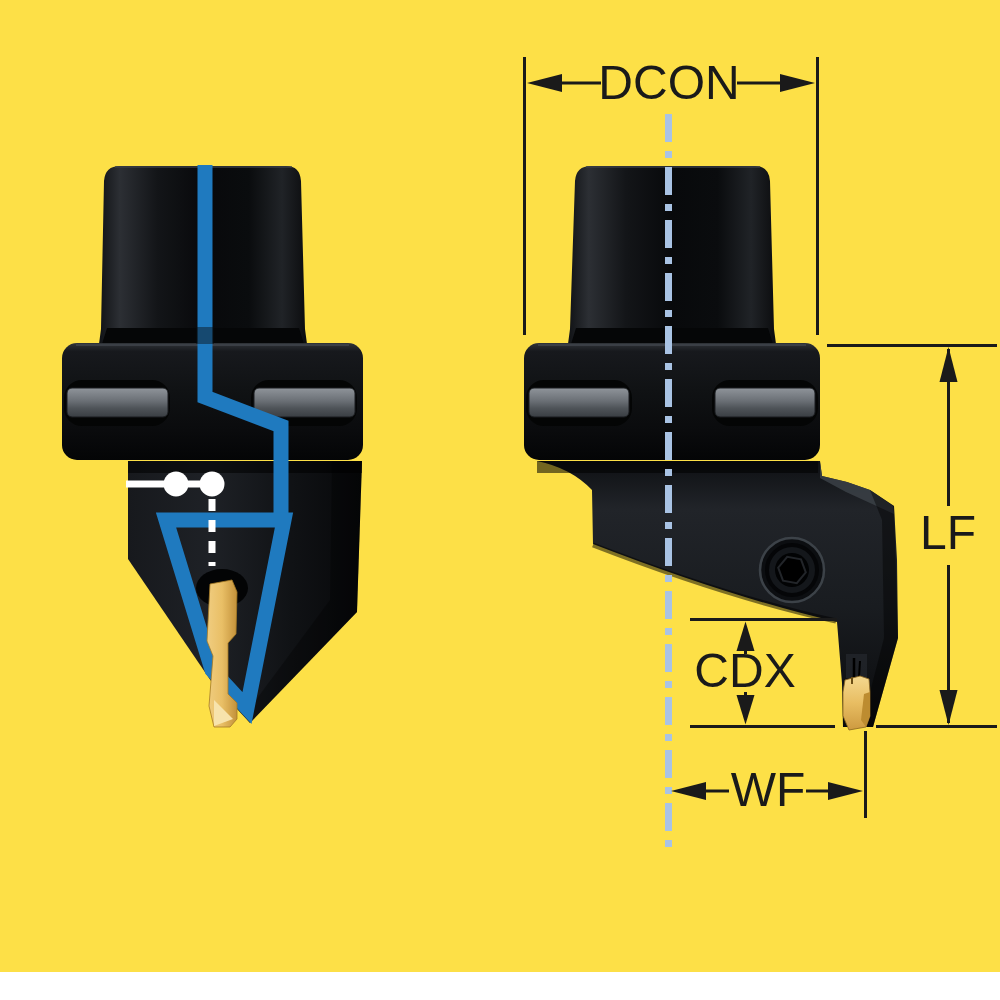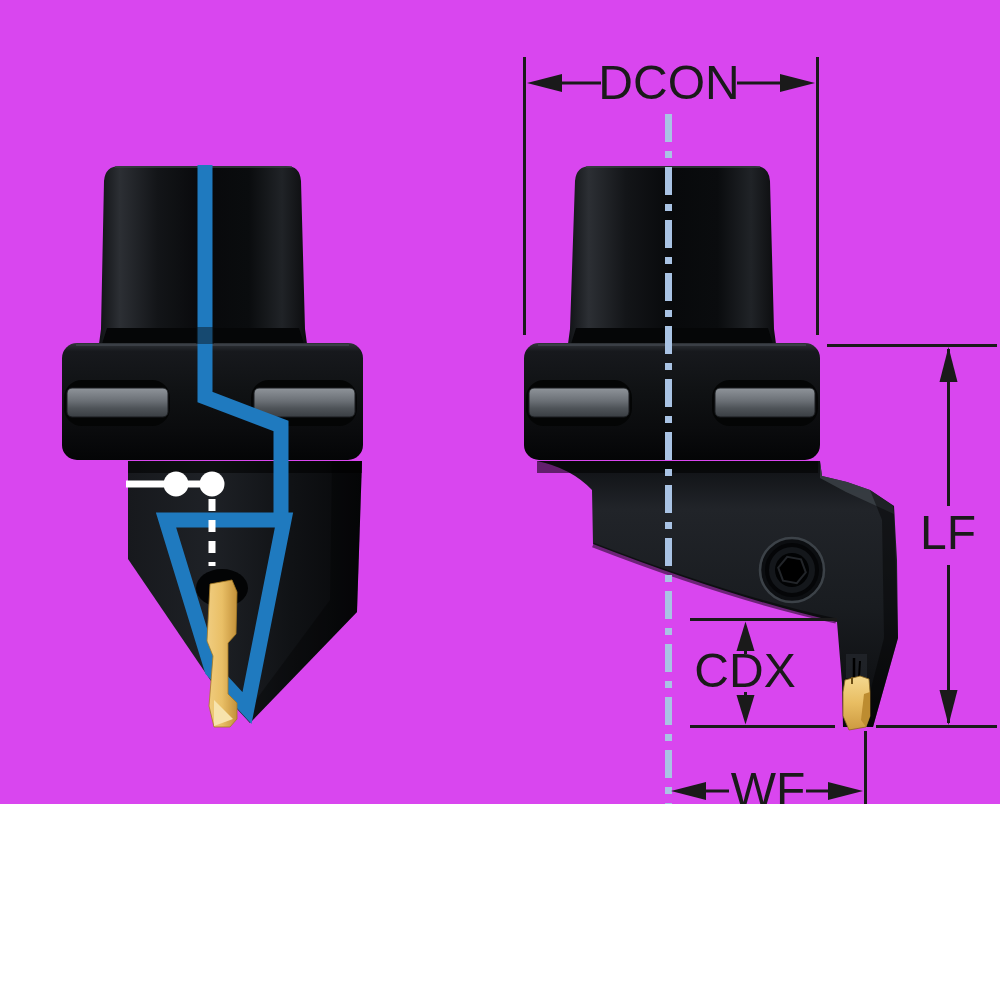--- a/index.html
+++ b/index.html
@@ -1,16 +1,16 @@
 <!DOCTYPE html>
 <html><head>
 <meta charset="utf-8">
 <style>
   html,body{margin:0;padding:0;background:#ffffff;}
-  .stage{width:1000px;height:804px;position:relative;background:#d946ef;overflow:hidden;}
+  .stage{width:1000px;height:972px;position:relative;background:#fde047;overflow:hidden;}
   svg{display:block;}
   .dim-label{font-family:"Liberation Sans",sans-serif;font-size:48px;fill:#1a1a1a;}
   .dim-stroke{stroke:#1a1a1a;stroke-width:3;fill:none;}
   .dim-fill{fill:#1a1a1a;stroke:none;}
 </style>
 </head>
 <body>
 
 <div class="stage">
 <svg width="1000" height="1000" viewBox="0 0 1000 1000">

